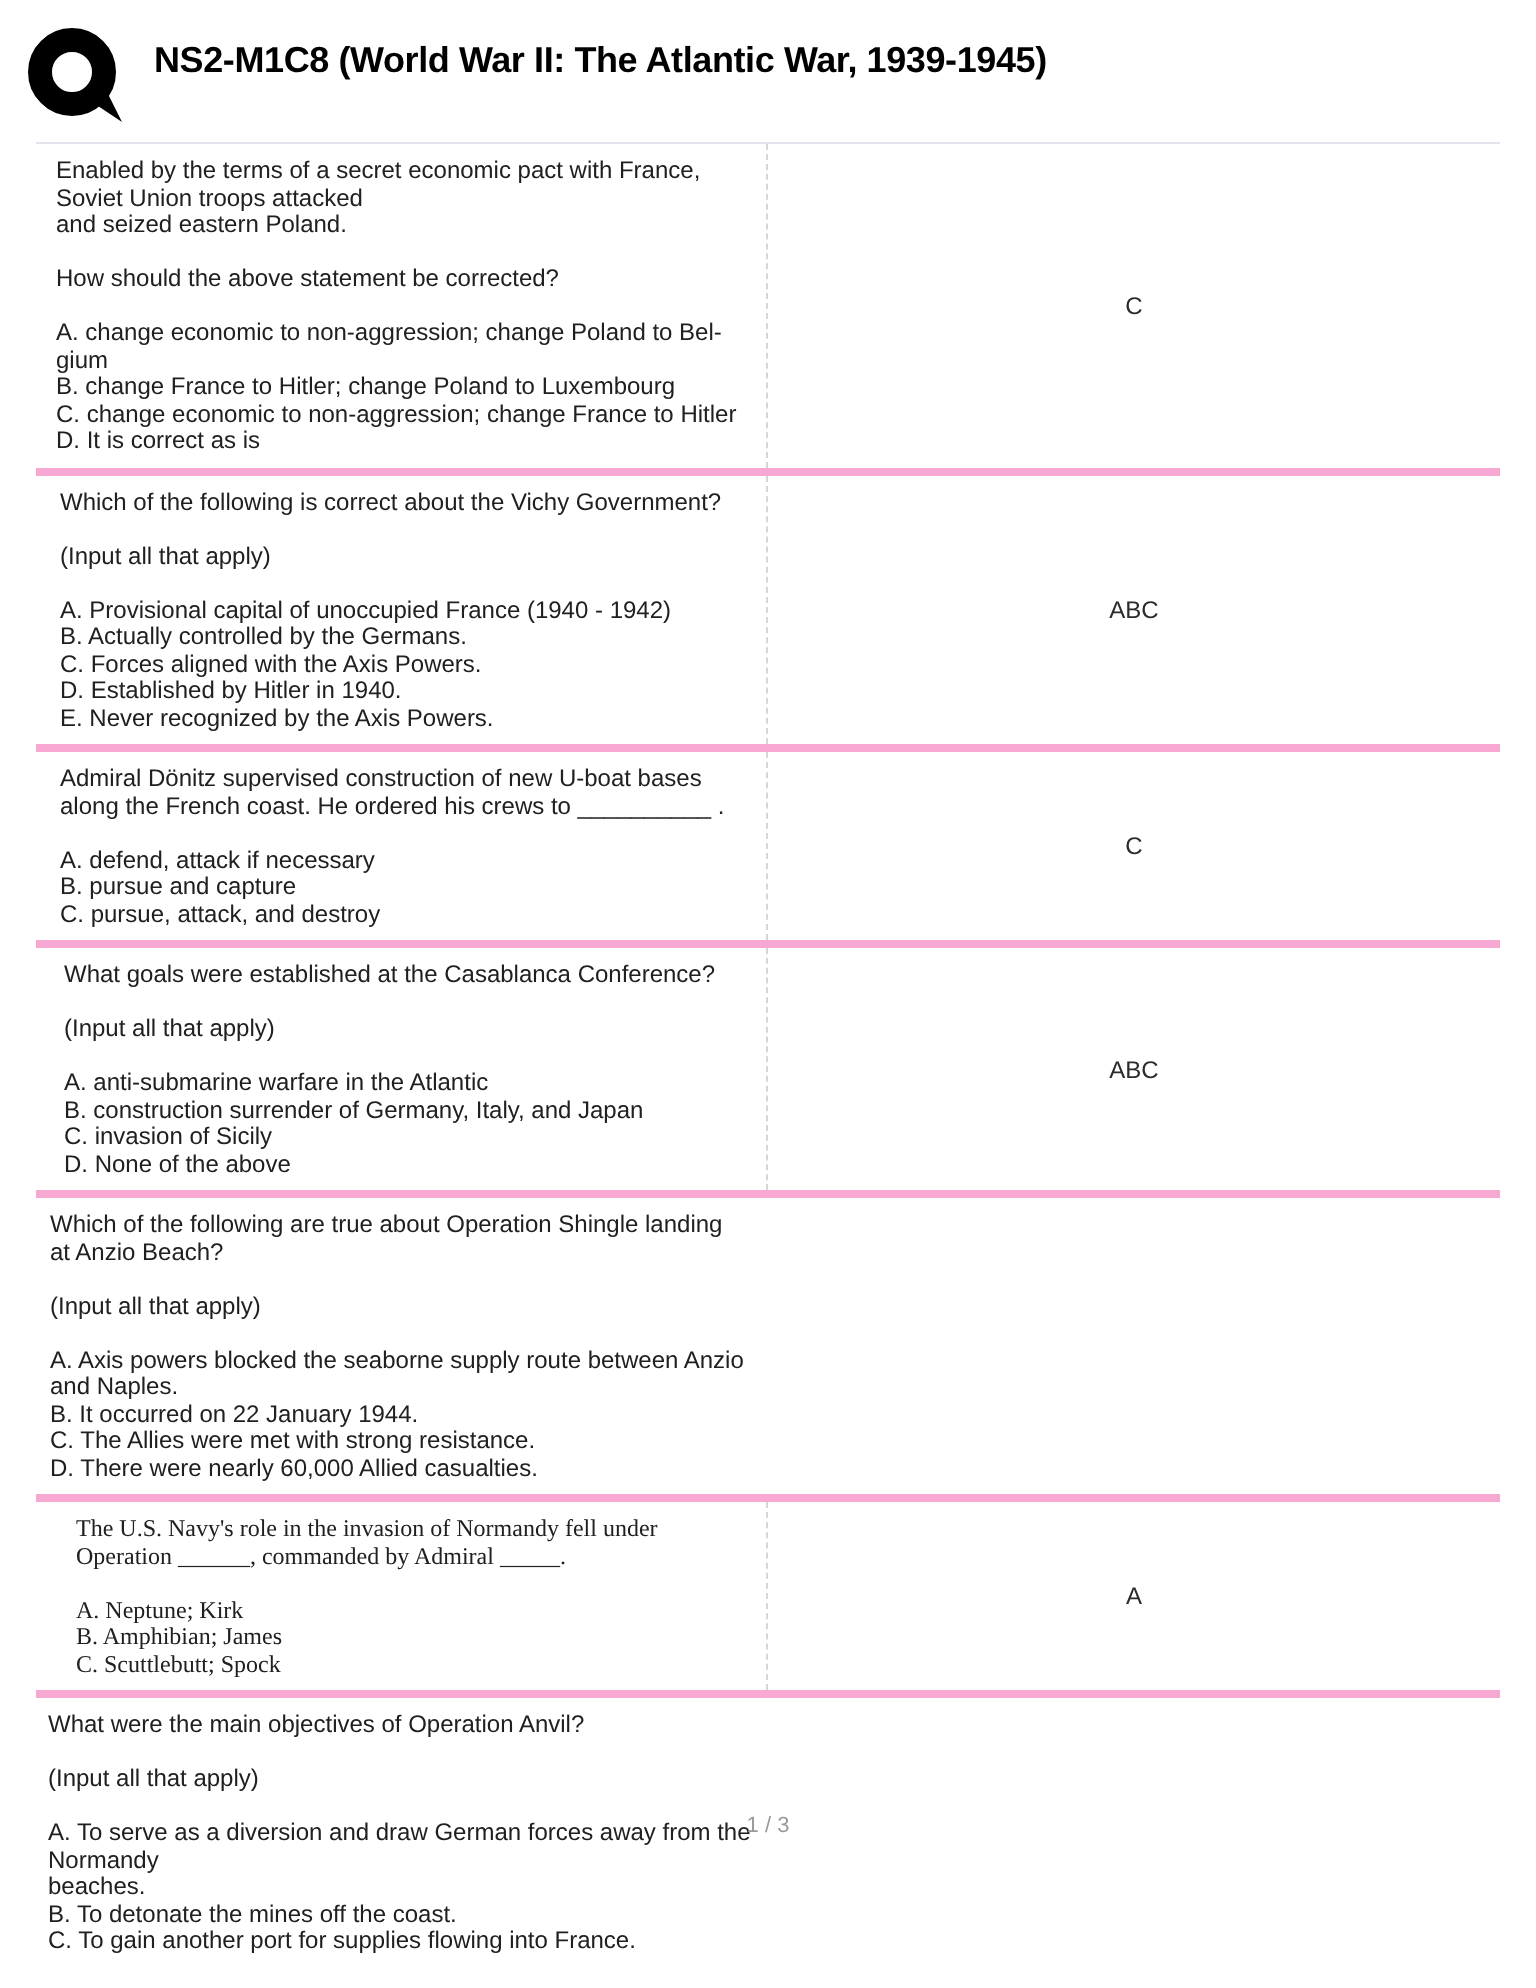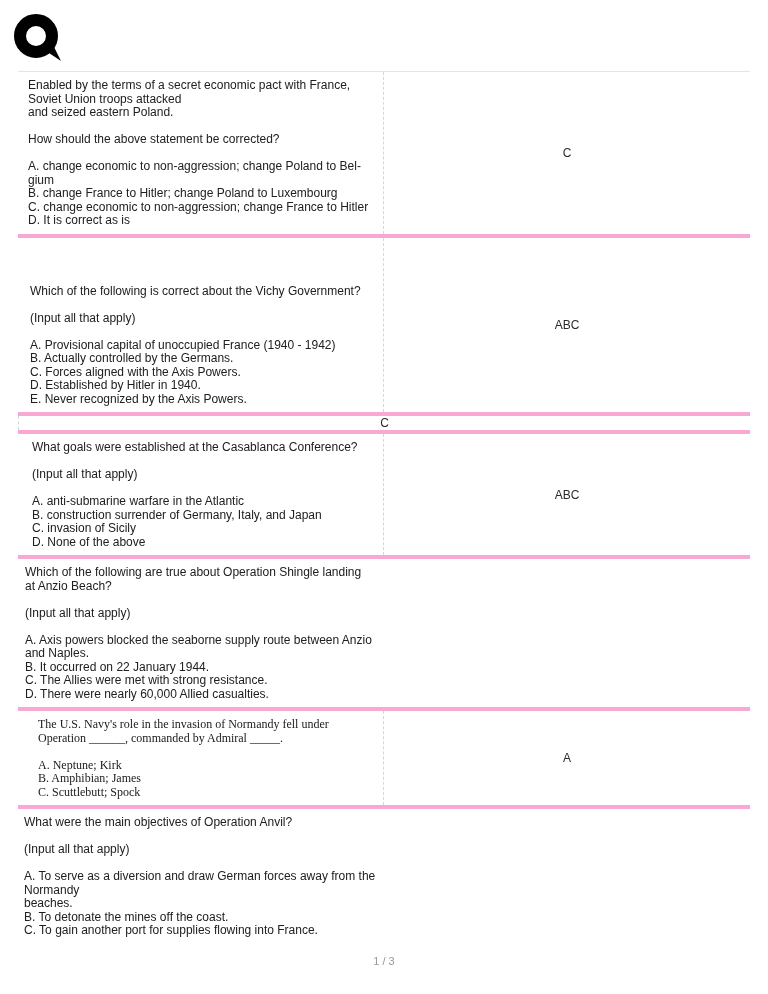--- a/index.html
+++ b/index.html
@@ -37,49 +37,50 @@
   }
   .qa-row:last-child{border-bottom:none;}
   .q-cell{
     width:365px;box-sizing:border-box;
     font-size:12px;line-height:13.5px;
     padding:7px 6px 6px 10px;
     white-space:pre-line;
   }
   
   .qa-row:nth-child(1) .q-cell{padding-left:10px;}
-  .qa-row:nth-child(2) .q-cell{padding-left:12px;margin-top:40px;}
+  .qa-row:nth-child(2) .q-cell{padding-left:12px;}
   .qa-row:nth-child(3) .q-cell{padding-left:12px;}
   .qa-row:nth-child(4) .q-cell{padding-left:14px;}
   .qa-row:nth-child(5) .q-cell{padding-left:7px;}
   .qa-row:nth-child(6) .q-cell{padding-left:20px;font-family:Liberation Serif, serif;}
   .qa-row:nth-child(7) .q-cell{padding-left:6px;}
   .a-cell{
     flex:1;box-sizing:border-box;
     border-left:1px dashed #d6d6d6;
     display:flex;align-items:center;justify-content:center;
     font-size:12px;color:#2b2b2b;
   }
   
   .footer{
-    position:absolute;left:0;top:955px;width:100%;
+    position:absolute;left:0;top:907px;width:100%;
     text-align:center;font-size:11px;color:#9a9a9a;
   }
 </style>
 </head>
 <body>
 
 <div class="page">
 
   <div class="header">
     <svg class="logo" viewBox="0 0 48 50" aria-hidden="true">
       <circle cx="22" cy="23" r="16" fill="none" stroke="#000" stroke-width="12"></circle>
       <polygon points="26,34 47,48 36,26" fill="#000"></polygon>
     </svg>
     <div class="header-text">
+      <div class="title">NS2-M1C8 (World War II: The Atlantic War, 1939-1945)</div>
     </div>
   </div>
 
   <div class="qa-table">
 
     <div class="qa-row">
       <div class="q-cell">Enabled by the terms of a secret economic pact with France,
 Soviet Union troops attacked
 and seized eastern Poland.
 
@@ -100,20 +101,26 @@
 
 A. Provisional capital of unoccupied France (1940 - 1942)
 B. Actually controlled by the Germans.
 C. Forces aligned with the Axis Powers.
 D. Established by Hitler in 1940.
 E. Never recognized by the Axis Powers.</div>
       <div class="a-cell">ABC</div>
     </div>
 
     <div class="qa-row">
+      <div class="q-cell">Admiral Dönitz supervised construction of new U-boat bases
+along the French coast. He ordered his crews to __________ .
+
+A. defend, attack if necessary
+B. pursue and capture
+C. pursue, attack, and destroy</div>
       <div class="a-cell">C</div>
     </div>
 
     <div class="qa-row">
       <div class="q-cell">What goals were established at the Casablanca Conference?
 
 (Input all that apply)
 
 A. anti-submarine warfare in the Atlantic
 B. construction surrender of Germany, Italy, and Japan

